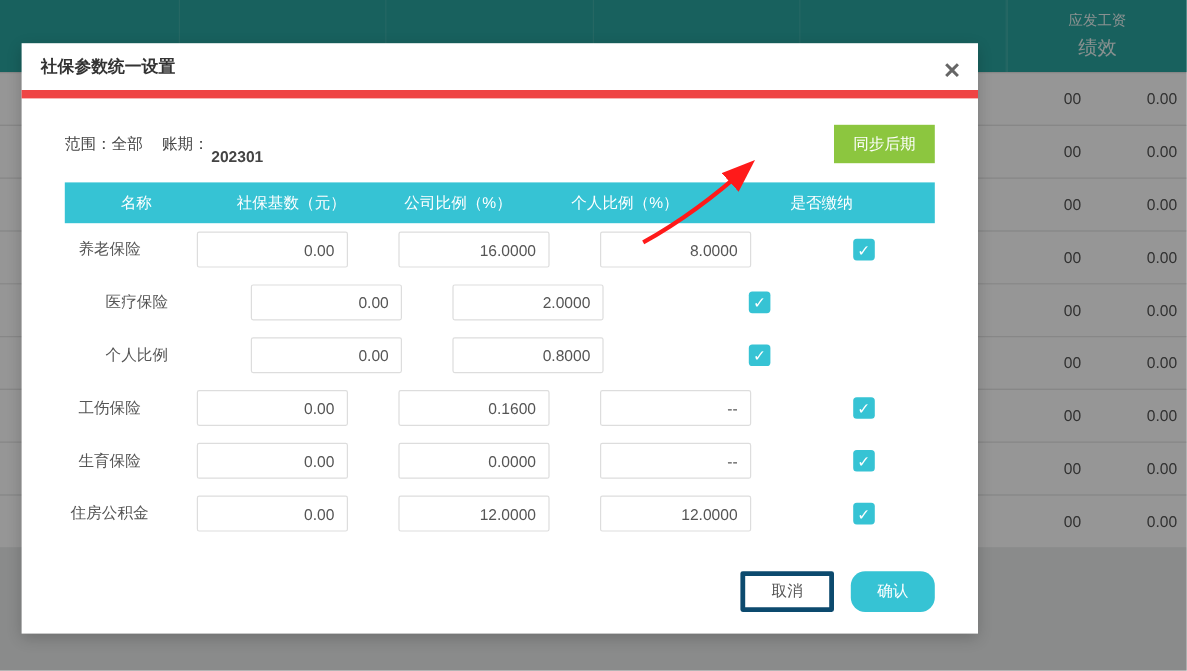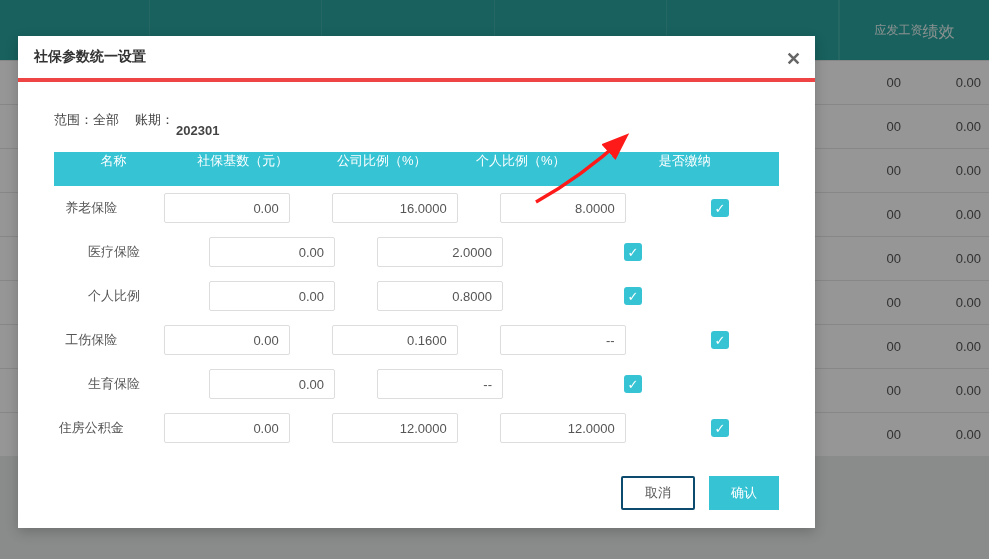--- a/index.html
+++ b/index.html
@@ -31,20 +31,21 @@
     background: #2aa7a1;
     color: #eaf6f5;
     font-size: 12px;
   }
   .bg-header .col1 { width: 150px; border-right: 1px solid rgba(255,255,255,0.1);}
   .bg-header .colmid { flex: 1; display:flex; }
   .bg-header .colmid div { flex:1; text-align:center; padding-top:12px; border-right:1px solid rgba(255,255,255,0.1);}
   .bg-header .colr {
     width: 150px;
     display: flex;
+    flex-direction: column;
     align-items: center;
     justify-content: center;
     border-left: 1px solid rgba(255,255,255,0.1);
   }
   .bg-header .colr .sub { font-size: 16px; margin-top: 4px; }
   .bg-rows .row {
     display: flex;
     height: 44px;
     border-top: 1px solid #e6e6e6;
     align-items: center;
@@ -60,21 +61,21 @@
   .modal {
     position: absolute;
     left: 18px; top: 36px;
     width: 797px;
     height: 492px;
     background: #fff;
     box-shadow: 0 4px 12px rgba(0,0,0,0.2);
   }
   .modal-head {
     height: 46px;
-    border-bottom: 4px solid #ef4444;
+    border-bottom: 7px solid #ef4444;
     display: flex;
     align-items: center;
     padding: 0 16px;
     font-size: 14px;
     font-weight: bold;
     color: #333;
     position: relative;
   }
   .close {
     position: absolute;
@@ -102,21 +103,21 @@
     font-size: 13px;
     cursor: pointer;
   }
   .meta .actions { margin-left: auto; display: flex; gap: 12px; }
 
   .thead {
     display: flex;
     background: #36c3d4;
     color: #fff;
     height: 34px;
-    align-items: flex-start;
+    align-items: center;
     margin: 0 36px;
     font-size: 13px;
   }
   .thead > div { text-align: center; }
   .col-name    { width: 120px; }
   .col-base    { width: 140px; }
   .col-comp    { width: 140px; }
   .col-pers    { width: 140px; }
   .col-pay     { width: 190px; }
 
@@ -153,37 +154,37 @@
     cursor: pointer;
   }
 
   .footer {
     position: absolute;
     bottom: 18px; right: 36px;
     display: flex; gap: 14px;
   }
   .btn-white {
     background: #fff;
-    border: 2px solid #0c4a6e;
+    border: 4px solid #0c4a6e;
     color: #555;
     height: 34px;
     padding: 0 22px;
     font-size: 13px;
     cursor: pointer;
     border-radius: 2px;
   }
   .btn-teal {
     background: #36c3d4;
     border: none;
     color: #fff;
     height: 34px;
     padding: 0 22px;
     font-size: 13px;
     cursor: pointer;
-    border-radius: 0;
+    border-radius: 12px;
   }
 
   
   .arrow {
     position: absolute;
     left: 526px; top: 132px;
     width: 130px; height: 80px;
     pointer-events: none;
   }
 </style>
@@ -261,20 +262,21 @@
   </div>
 
   <div class="meta">
     <span class="range">
       <span>范围：</span><span>全部</span>
     </span>
     <span class="sep"></span>
     <span class="period-label">账期：</span>
     <span class="period-val">202301</span>
     <div class="actions">
+      <button class="btn-green">同步后期</button>
     </div>
   </div>
 
   <div class="thead">
     <div class="col-name">名称</div>
     <div class="col-base">社保基数（元）</div>
     <div class="col-comp">公司比例（%）</div>
     <div class="col-pers">个人比例（%）</div>
     <div class="col-pay">是否缴纳</div>
   </div>
@@ -310,20 +312,21 @@
         <div class="col-base"><input class="cell-input" value="0.00" style=""></div>
         <div class="col-comp"><input class="cell-input" value="0.1600" style=""></div>
         <div class="col-pers"><input class="cell-input" value="--" style=""></div>
         <div class="col-pay">
           <div class="chk">✓</div>
         </div>
       </div>
       <div class="trow">
         <div class="col-name">生育保险</div>
         <div class="col-base"><input class="cell-input" value="0.00" style=""></div>
+        <div class="col-comp"><input class="cell-input" value="0.0000" style=""></div>
         <div class="col-pers"><input class="cell-input" value="--" style=""></div>
         <div class="col-pay">
           <div class="chk">✓</div>
         </div>
       </div>
       <div class="trow">
         <div class="col-name">住房公积金</div>
         <div class="col-base"><input class="cell-input" value="0.00" style=""></div>
         <div class="col-comp"><input class="cell-input" value="12.0000" style=""></div>
         <div class="col-pers"><input class="cell-input" value="12.0000" style=""></div>

